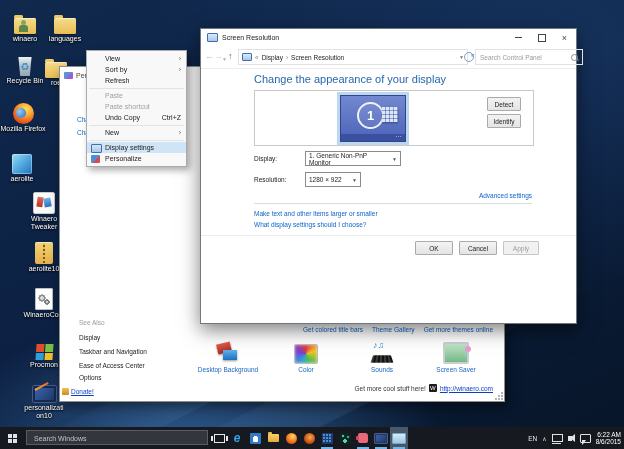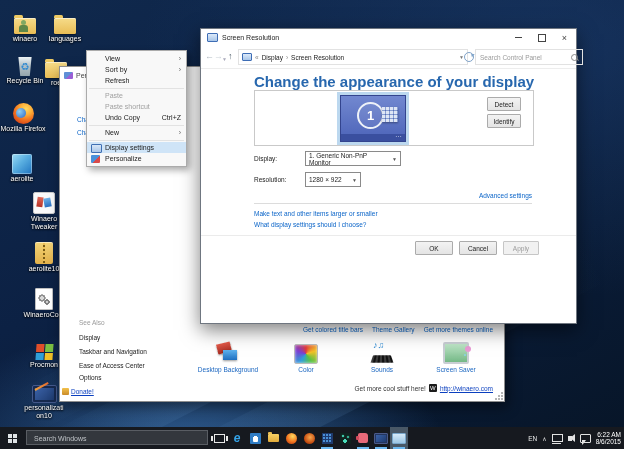--- a/index.html
+++ b/index.html
@@ -102,21 +102,21 @@
   .nav.back{left:4px;color:#b3bcc4;} .nav.fwd{left:13px;color:#ccd3d9;} .nav.dd{left:21px;font-size:5px;color:#aab;top:6px;} .nav.up{left:27px;color:#55636f;}
   .crumbbar{position:absolute;left:37px;top:3px;width:222px;height:14px;border:1px solid #e2e2e2;display:flex;align-items:center;padding:0 3px;gap:3px;}
   .crumb-icon{width:8px;height:6px;border:1px solid #3e6db5;background:linear-gradient(#dceafa,#a9c6e8);border-radius:1px;}
   .crumbbar .sep{color:#888;}
   .crumbbar .chev{margin-left:auto;color:#777;font-size:5px;}
   .refreshbtn{position:absolute;left:263px;top:6px;width:8px;height:8px;border:1px solid #7fa3c9;border-radius:50%;}
   .refreshbtn::after{content:'';position:absolute;right:-1px;top:-1px;border:2px solid transparent;border-right:3px solid #7fa3c9;transform:rotate(45deg);}
   .searchbox{position:absolute;left:274px;top:3px;width:98px;height:14px;border:1px solid #e2e2e2;display:flex;align-items:center;padding:0 4px;color:#9a9a9a;}
   .mag{margin-left:auto;width:5px;height:5px;border:1px solid #8a8a8a;border-radius:50%;position:relative;}
   .mag::after{content:'';position:absolute;left:4px;top:4px;width:3px;height:1px;background:#8a8a8a;transform:rotate(45deg);}
-  .sr-heading{position:absolute;left:53px;top:44px;font-size:15px;color:#2767ae;font-weight:bold;}
+  .sr-heading{position:absolute;left:53px;top:44px;font-size:11px;color:#2767ae;}
   .preview{position:absolute;left:53px;top:61px;width:278px;height:54px;border:1px solid #c9c9c9;background:#fff;}
   .monitor{position:absolute;left:85px;top:4px;width:64px;height:45px;background:linear-gradient(180deg,#7288d0,#4c63b8);border:1px solid #33448e;box-shadow:0 0 0 3px #bcd8ef;position:absolute;}
   .mon-circle{position:absolute;left:16px;top:6px;width:23px;height:23px;border:2px solid #eef2f8;border-radius:50%;display:flex;align-items:center;justify-content:center;color:#fff;font-weight:bold;font-size:13px;background:rgba(255,255,255,.07);}
   .mon-cal{position:absolute;right:7px;top:11px;width:16px;height:15px;
     background:repeating-linear-gradient(0deg,#eef2fa 0 3px,#93a7d6 3px 4px),repeating-linear-gradient(90deg,#eef2fa 0 3px,#93a7d6 3px 4px);background-blend-mode:multiply;box-shadow:0 1px 2px rgba(0,0,0,.35);}
   .mon-bar{position:absolute;left:0;right:0;bottom:0;height:7px;background:#3a4f9f;}
   .mon-bar::after{content:'…';position:absolute;right:3px;top:-3px;color:#dfe6f2;font-size:7px;}
   .btn{position:absolute;height:12px;background:linear-gradient(#f3f3f3,#e4e4e4);border:1px solid #ababab;font-size:6.5px;color:#222;display:flex;align-items:center;justify-content:center;border-radius:1px;}
   .b-detect{right:12px;top:6px;width:32px;} .b-identify{right:12px;top:23px;width:32px;}
   .fieldlbl{position:absolute;left:53px;color:#222;}

